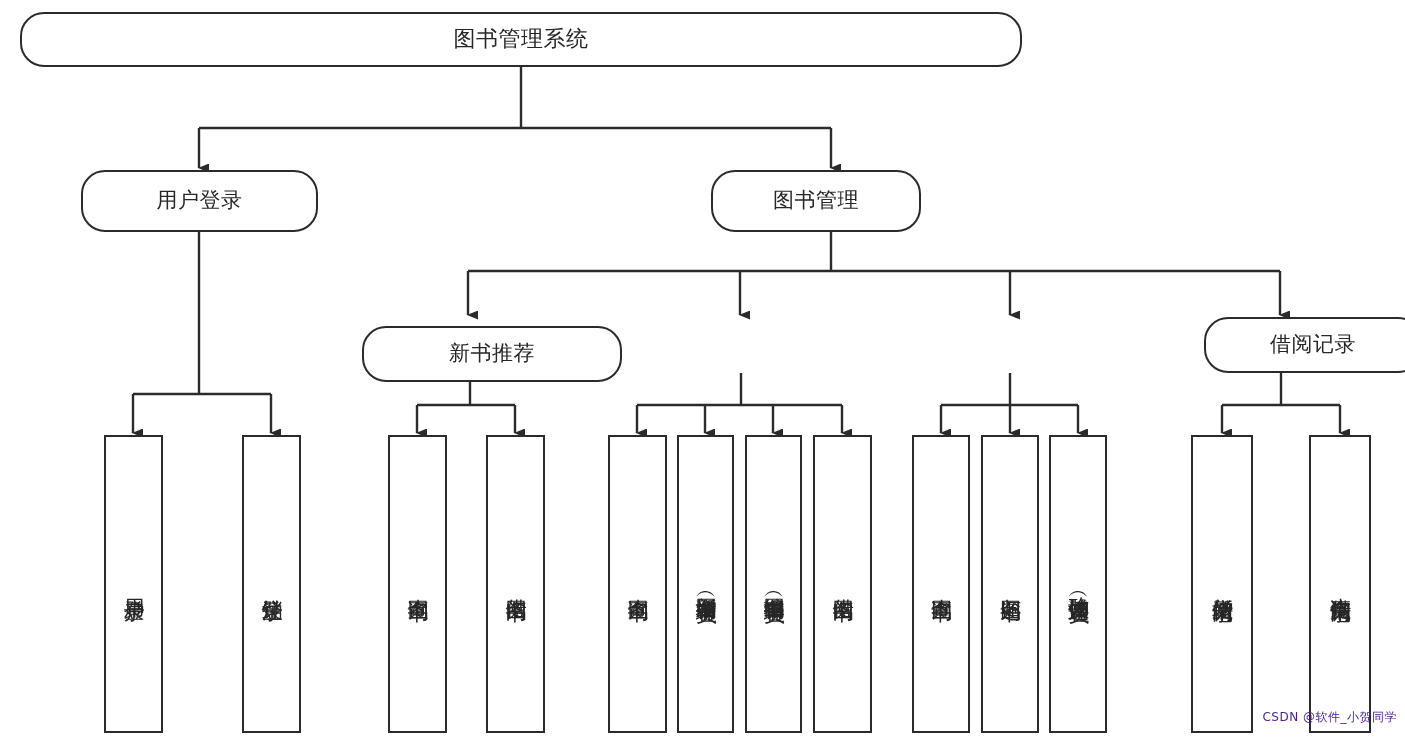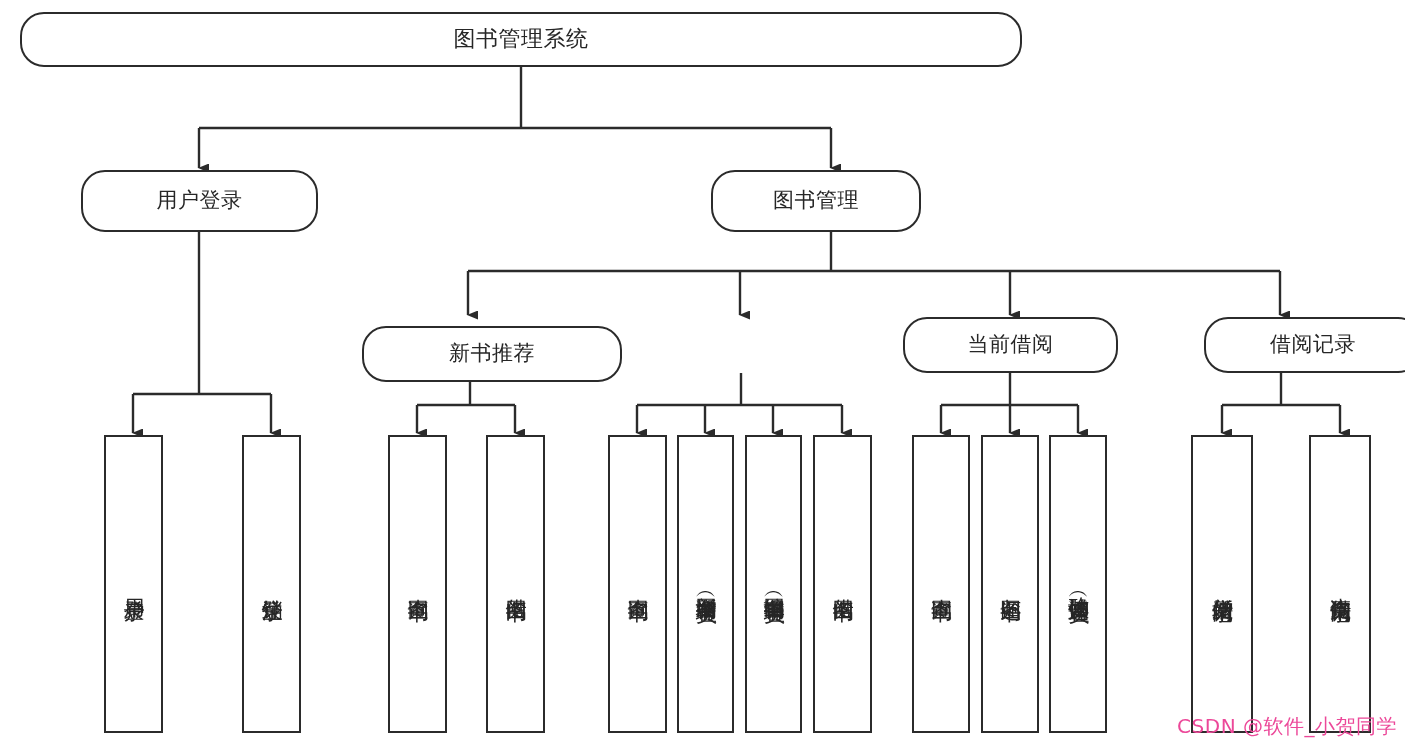--- a/index.html
+++ b/index.html
@@ -59,23 +59,23 @@
     overflow: hidden;
   }
   .node-v .vtext {
     writing-mode: vertical-rl;
     text-orientation: upright;
     display: block;
   }
   #watermark {
     position: absolute;
     right: 8px;
-    bottom: 7px;
-    font-size: 20px;
-    color: #ec4899;
+    bottom: 21px;
+    font-size: 12px;
+    color: #4c1d95;
     letter-spacing: 0.5px;
     white-space: nowrap;
     user-select: none;
   }
 </style>
 </head>
 <body>
 
 <div id="diagram-root">
 
@@ -137,23 +137,20 @@
   <div class="node node-h" style="left:81px; top:170px; width:237px; height:62px;">
     <span>用户登录</span>
   </div>
   <div class="node node-h" style="left:711px; top:170px; width:210px; height:62px;">
     <span>图书管理</span>
   </div>
 
   <div class="node node-h" style="left:362px; top:326px; width:260px; height:56px;">
     <span>新书推荐</span>
   </div>
-  <div class="node node-h" style="left:903px; top:317px; width:215px; height:56px;">
-    <span>当前借阅</span>
-  </div>
   <div class="node node-h" style="left:1172px; top:317px; width:218px; height:56px;margin-left:32px;">
     <span>借阅记录</span>
   </div>
 
   <div class="node node-v" style="left:104px; top:435px; width:59px; height:298px;">
     <span class="vtext">用户登录</span>
   </div>
   <div class="node node-v" style="left:242px; top:435px; width:59px; height:298px;">
     <span class="vtext">注销登录</span>
   </div>

